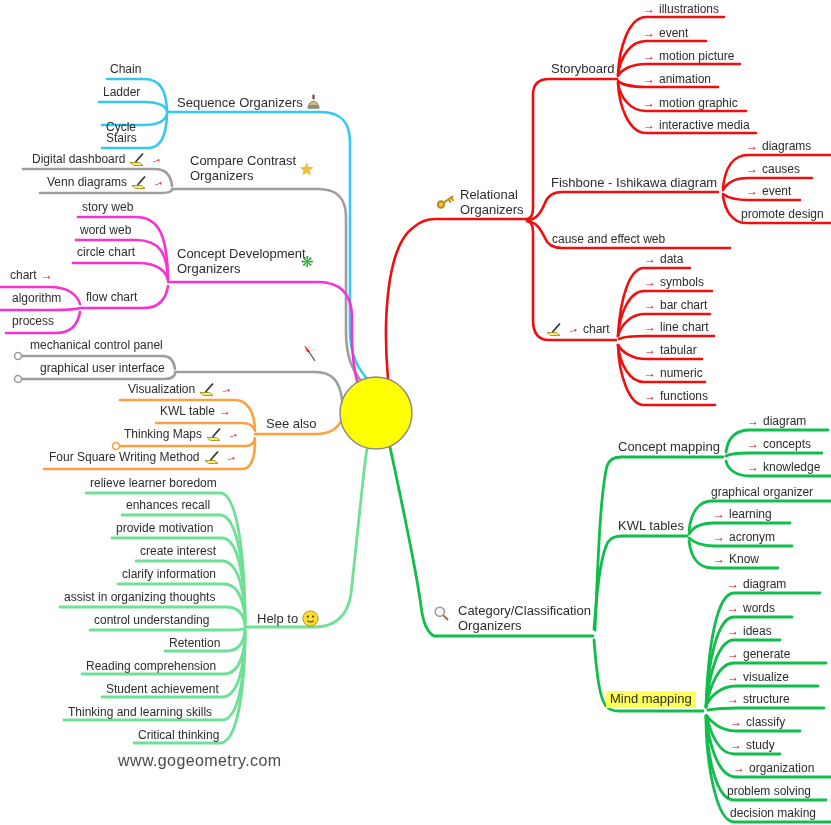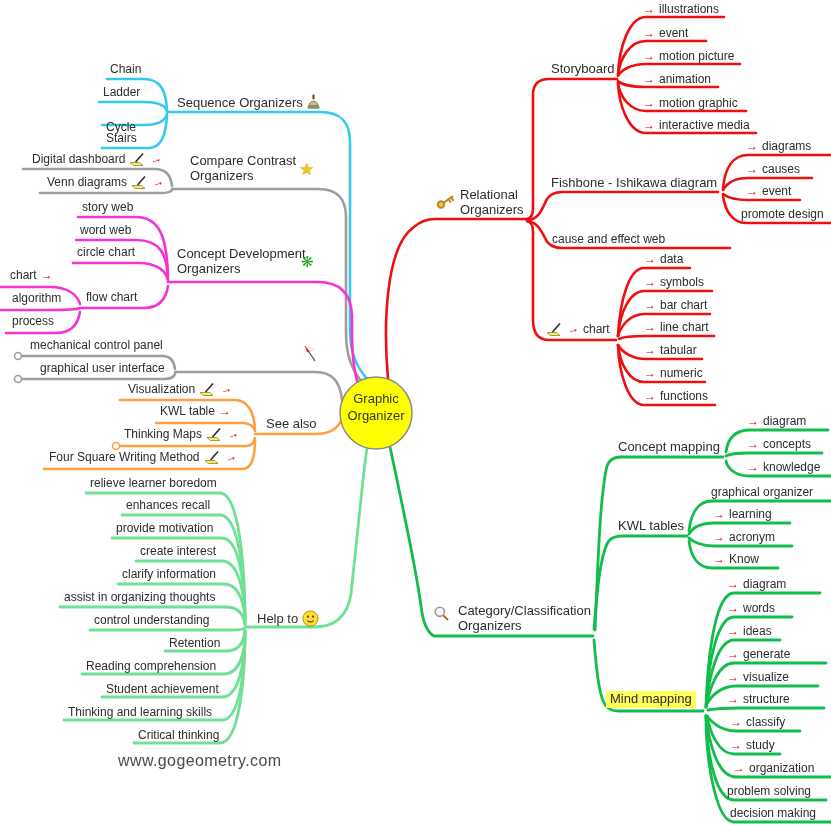--- a/index.html
+++ b/index.html
@@ -127,24 +127,20 @@
     <path d="M800,731 L736,731 C721,731 711,722 707,716"></path>
     <path d="M780,754 L734,754 C719,754 710,733 707,716"></path>
     <path d="M831,777 L736,777 C718,777 709,744 706,716"></path>
     <path d="M826,800 L734,800 C716,800 707,756 706,716"></path>
     <path d="M831,822 L734,822 C716,822 706,762 706,716"></path>
   </g>
 
   <circle cx="376" cy="413" r="36" fill="#FFFF00" stroke="#8a8a8a" stroke-width="1.5"></circle>
 </svg>
 
-<div class="center-lbl">
-  <div>Graphic</div>
-  <div>Organizer</div>
-</div>
 
 <div class="lbl" style="left:110px;top:63px">Chain</div>
 <div class="lbl" style="left:103px;top:86px">Ladder</div>
 <div class="lbl" style="left:106px;top:121px">Cycle</div>
 <div class="lbl" style="left:106px;top:132px">Stairs</div>
 <div class="lbl node flex" style="left:177px;top:94px">
   <span>Sequence Organizers</span>
   <span class="icon"><svg width="13" height="16" viewBox="0 0 13 16">
           <rect x="5.4" y="0.5" width="2.2" height="5" rx="1" fill="#7a4a28"></rect>
           <path d="M1.8,12 a4.7,4.7 0 0 1 9.4,0 z" fill="#C9C08E" stroke="#6d6d4b" stroke-width="0.8"></path>

